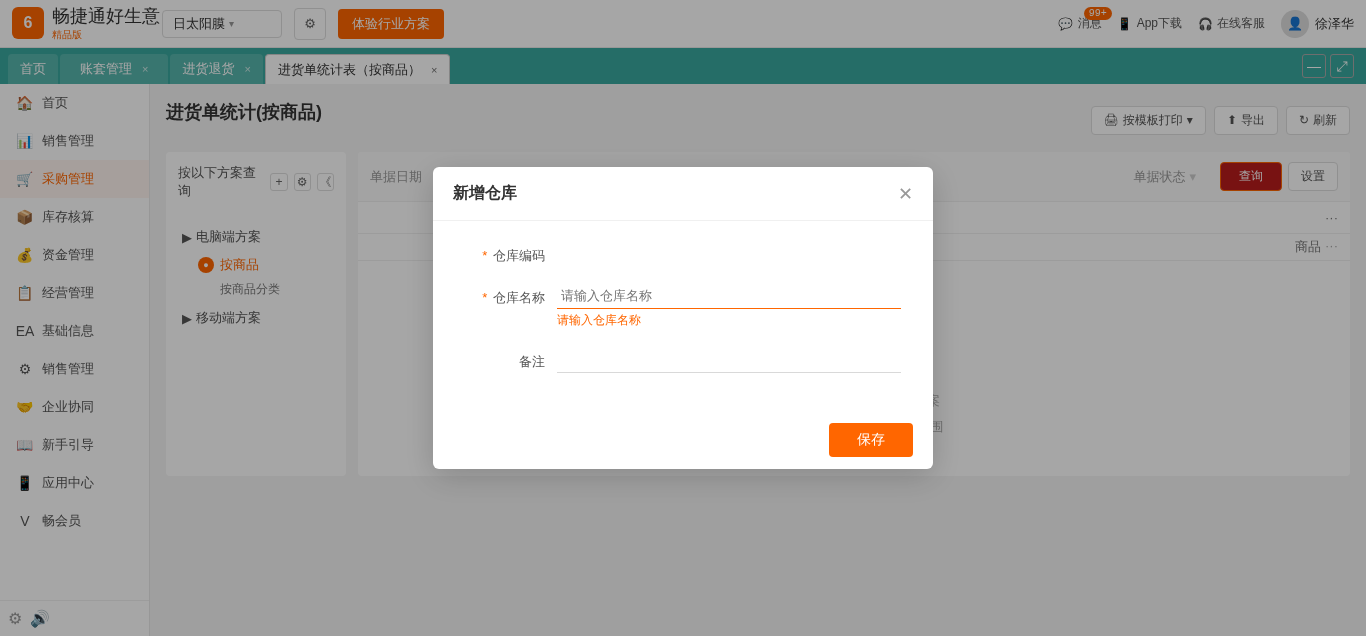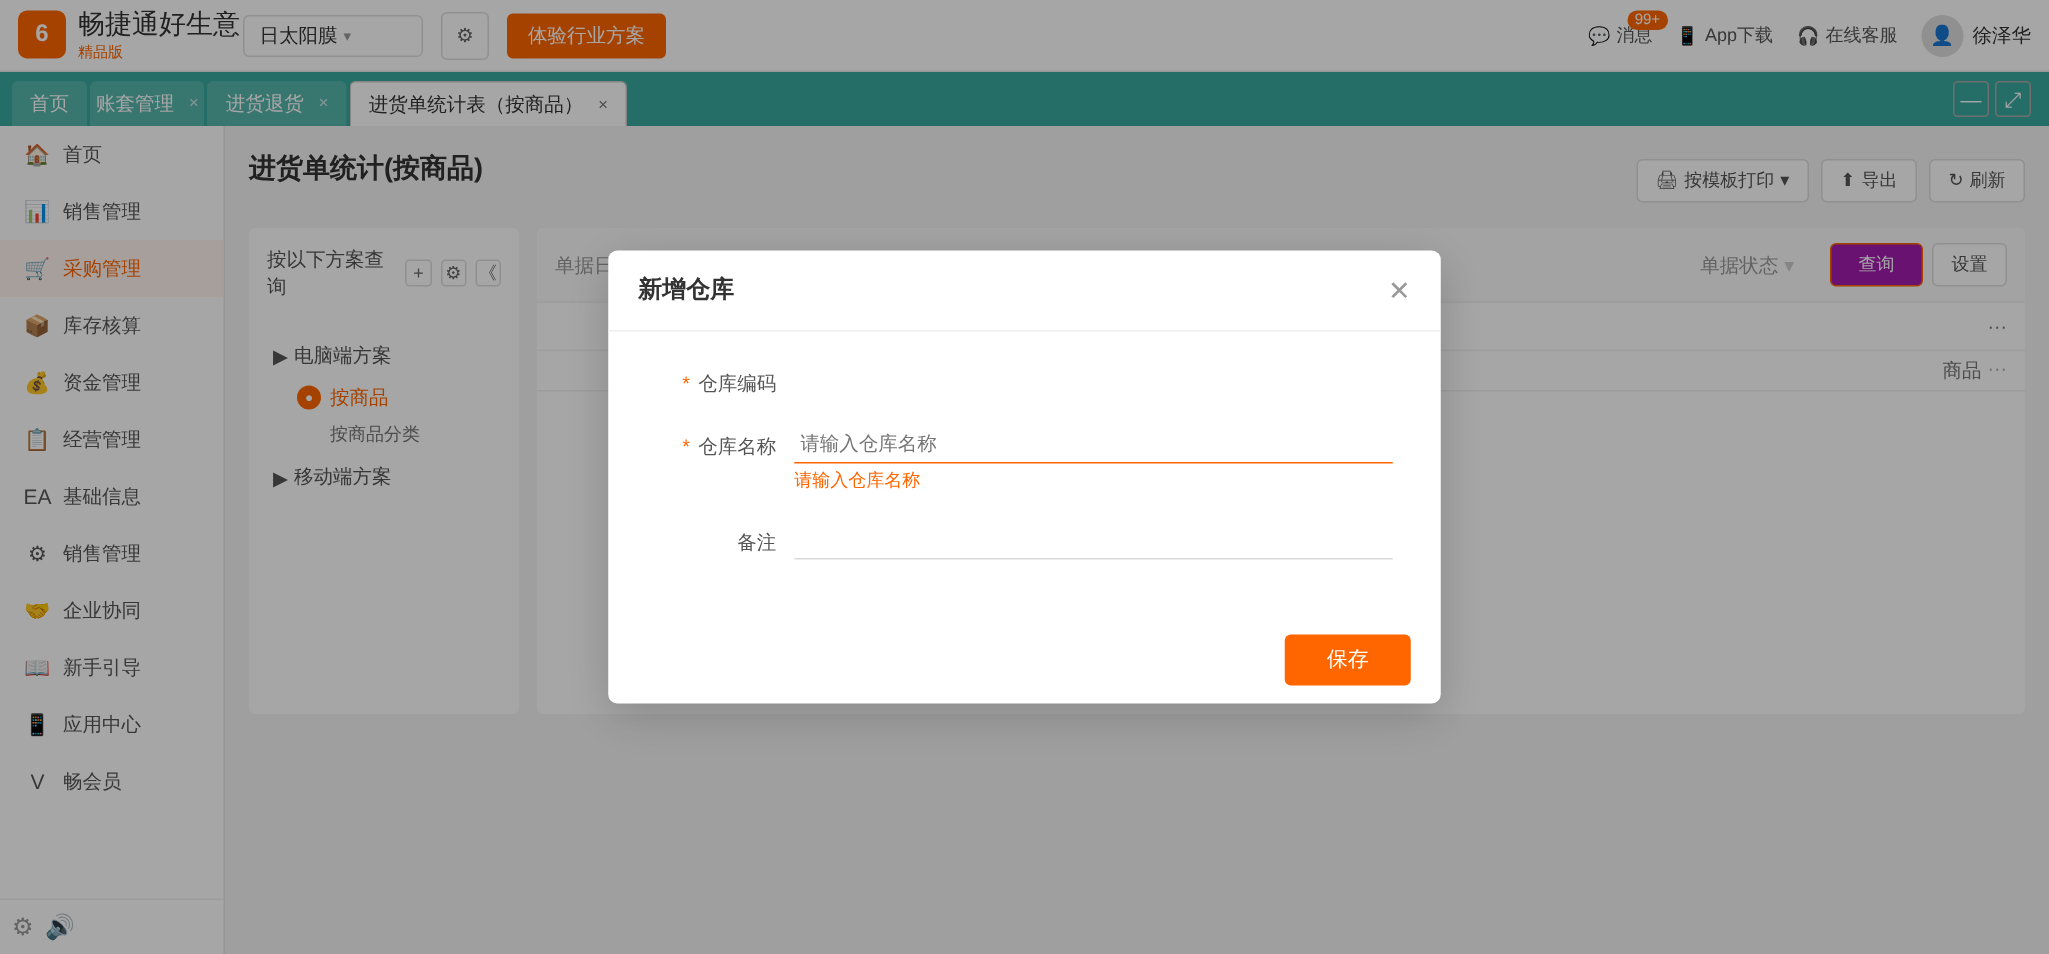--- a/index.html
+++ b/index.html
@@ -39,21 +39,21 @@
       min-width: 120px;
     }
     .store-selector .arrow { color: #999; font-size: 10px; }
 
     .header-middle { flex: 1; display: flex; align-items: center; gap: 12px; padding: 0 12px; }
     .gear-btn { width: 32px; height: 32px; border: 1px solid #ddd; border-radius: 4px; display: flex; align-items: center; justify-content: center; cursor: pointer; color: #666; }
     .trial-btn { background: #f60; color: #fff; border: none; border-radius: 4px; padding: 6px 14px; cursor: pointer; font-size: 13px; }
 
     .header-right { display: flex; align-items: center; gap: 16px; }
     .notif-item { display: flex; align-items: center; gap: 4px; color: #555; cursor: pointer; font-size: 12px; position: relative; }
-    .badge { background: #f60; color: #fff; border-radius: 8px; padding: 1px 5px; font-size: 10px; position: absolute; top: -8px; right: -10px; }
+    .badge { background: #f60; color: #fff; border-radius: 8px; padding: 1px 5px; font-size: 10px; position: absolute; top: -8px; right: -10px; font-family: Liberation Mono, monospace; }
     .user-info { display: flex; align-items: center; gap: 6px; cursor: pointer; color: #333; }
     .user-avatar { width: 28px; height: 28px; border-radius: 50%; background: #ddd; overflow: hidden; display: flex; align-items: center; justify-content: center; }
     .tab-icon-btn { width: 24px; height: 24px; display: flex; align-items: center; justify-content: center; cursor: pointer; color: #999; font-size: 14px; border: 1px solid #ddd; border-radius: 3px; }
 
     
     .main-layout {
       display: flex;
       height: calc(636px - 84px);
     }
 
@@ -77,36 +77,36 @@
     
     .page-content {
       flex: 1;
       padding: 16px;
       background: #f5f5f5;
       overflow: auto;
       position: relative;
     }
     .page-title { font-size: 18px; color: #333; font-weight: bold; margin-bottom: 16px; }
     .toolbar-btn { display: flex; align-items: center; gap: 4px; padding: 5px 12px; border: 1px solid #ddd; border-radius: 4px; cursor: pointer; background: #fff; color: #555; font-size: 12px; }
-    .toolbar-btn.orange { background: #a21caf; color: #fff; border-color: #f60; }
+    .toolbar-btn.orange { background: #b91c1c; color: #fff; border-color: #f60; }
 
     
     .overlay {
       position: fixed; top: 0; left: 0; width: 100%; height: 100%;
       background: rgba(0,0,0,0.35); z-index: 100;
     }
 
     
     .dialog {
       position: fixed;
       top: 50%; left: 50%;
       transform: translate(-50%, -50%);
       background: #fff;
       border-radius: 6px;
-      width: 555px;
+      width: 500px;
       z-index: 101;
       box-shadow: 0 8px 32px rgba(0,0,0,0.18);
     }
     .dialog-header {
       display: flex; align-items: center; justify-content: space-between;
       padding: 16px 20px;
       border-bottom: 1px solid #f0f0f0;
     }
     .dialog-title { font-size: 16px; color: #333; font-weight: bold; }
     .dialog-close { cursor: pointer; color: #999; font-size: 18px; line-height: 1; }
@@ -199,21 +199,21 @@
     <div class="user-info">
       <div class="user-avatar">👤</div>
       <span>徐泽华</span>
     </div>
   </div>
 </div>
 
 <div style="background:#3aa89e; display:flex; align-items:stretch; height:36px; padding:0 8px;">
   <div id="tab-container" style="display:flex; align-items:flex-end; gap:2px; flex:1;">
   <div style="height: 30px; display: flex; align-items: center; padding: 0px 12px; border-radius: 4px 4px 0px 0px; cursor: pointer; font-size: 13px; gap: 6px; margin-bottom: 0px; background: rgba(255, 255, 255, 0.15); color: rgb(255, 255, 255);">首页</div>
-      <div style="height: 30px; display: flex; align-items: center; padding: 0px 4px; border-radius: 4px 4px 0px 0px; cursor: pointer; font-size: 13px; gap: 6px; margin-bottom: 0px; background: rgba(255, 255, 255, 0.15); color: rgb(255, 255, 255);">账套管理<span style="margin-left: 4px; font-size: 11px; opacity: 0.7;">×</span></div>
+      <div style="height: 30px; display: flex; align-items: center; padding: 0px 20px; border-radius: 4px 4px 0px 0px; cursor: pointer; font-size: 13px; gap: 6px; margin-bottom: 0px; background: rgba(255, 255, 255, 0.15); color: rgb(255, 255, 255);">账套管理<span style="margin-left: 4px; font-size: 11px; opacity: 0.7;">×</span></div>
       <div style="height: 30px; display: flex; align-items: center; padding: 0px 12px; border-radius: 4px 4px 0px 0px; cursor: pointer; font-size: 13px; gap: 6px; margin-bottom: 0px; background: rgba(255, 255, 255, 0.15); color: rgb(255, 255, 255);">进货退货<span style="margin-left: 4px; font-size: 11px; opacity: 0.7;">×</span></div>
       <div style="height: 30px; display: flex; align-items: center; padding: 0px 12px; border-radius: 4px 4px 0px 0px; cursor: pointer; font-size: 13px; gap: 6px; margin-bottom: 0px; background: rgb(255, 255, 255); color: rgb(51, 51, 51); border-top: 1px solid rgb(204, 204, 204); border-right: 1px solid rgb(204, 204, 204); border-left: 1px solid rgb(204, 204, 204); border-image: initial; border-bottom: none;">进货单统计表（按商品）<span style="margin-left: 4px; font-size: 11px; opacity: 0.7;">×</span></div>
     </div>
   <div style="display:flex; align-items:center; gap:4px; padding:0 4px;">
     <div class="tab-icon-btn" style="border-color:#aaa; color:#fff; background:transparent;">—</div>
     <div class="tab-icon-btn" style="border-color:#aaa; color:#fff; background:transparent;">⤢</div>
   </div>
 </div>
 
 <div class="main-layout">

